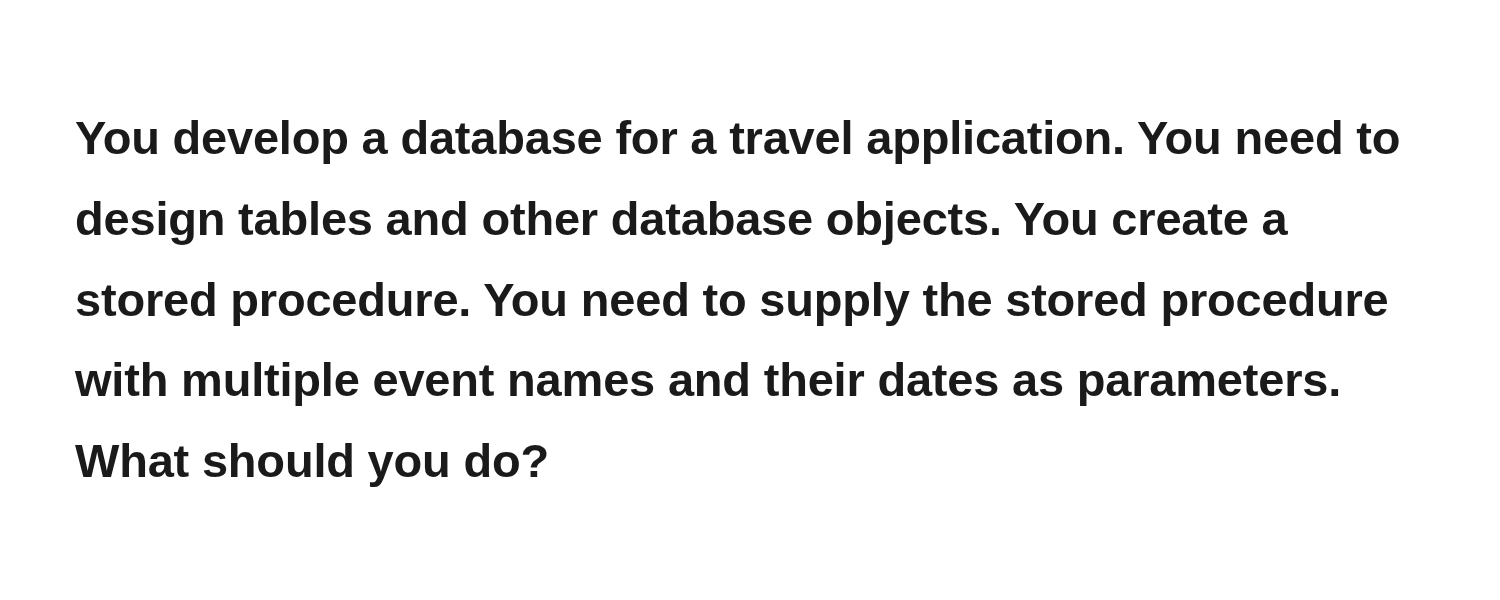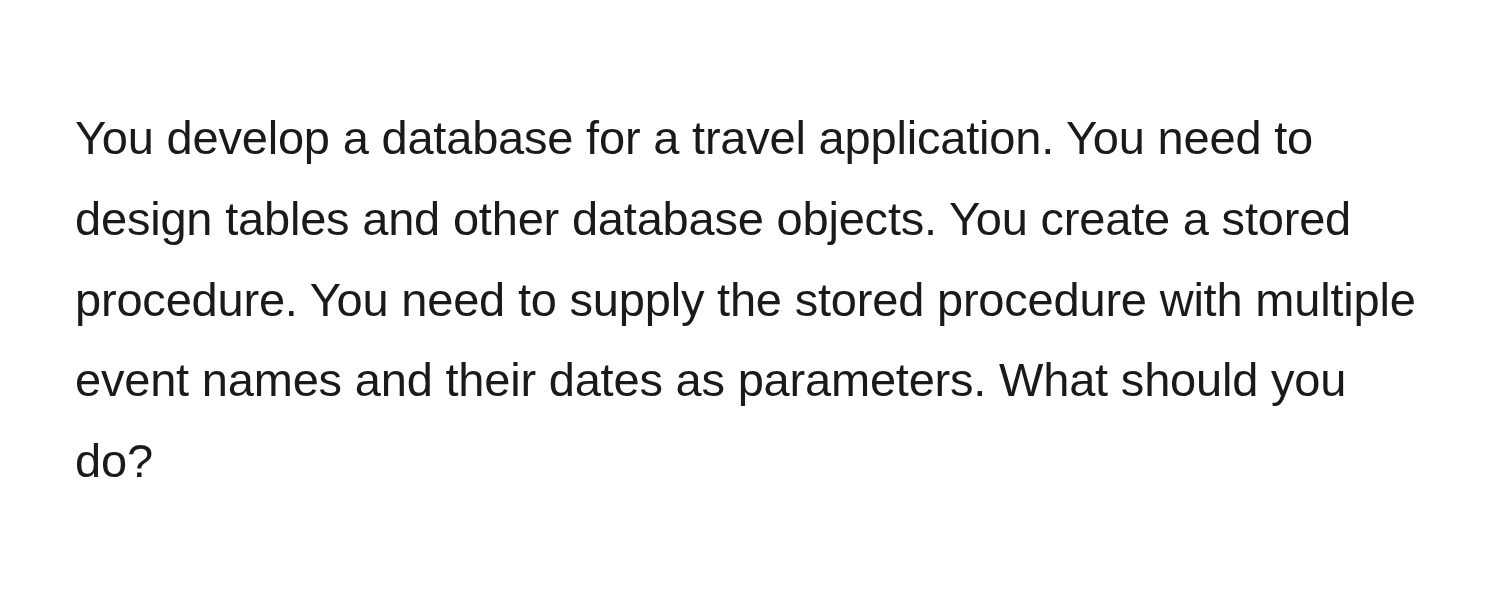--- a/index.html
+++ b/index.html
@@ -13,20 +13,20 @@
       background: #ffffff;
       font-family: -apple-system, BlinkMacSystemFont, "Segoe UI", Helvetica, Arial, sans-serif;
       display: flex;
       align-items: center;
       padding: 50px 75px;
     }
     .question-text {
       font-size: 47px;
       line-height: 1.72;
       color: #1a1a1a;
-      font-weight: 400;
+      font-weight: 700;
       letter-spacing: -0.2px;
     }
   </style>
 </head>
 <body>
 
 <p class="question-text">You develop a database for a travel application. You need to design tables and other database objects. You create a stored procedure. You need to supply the stored procedure with multiple event names and their dates as parameters. What should you do?</p>
 
 </body></html>

